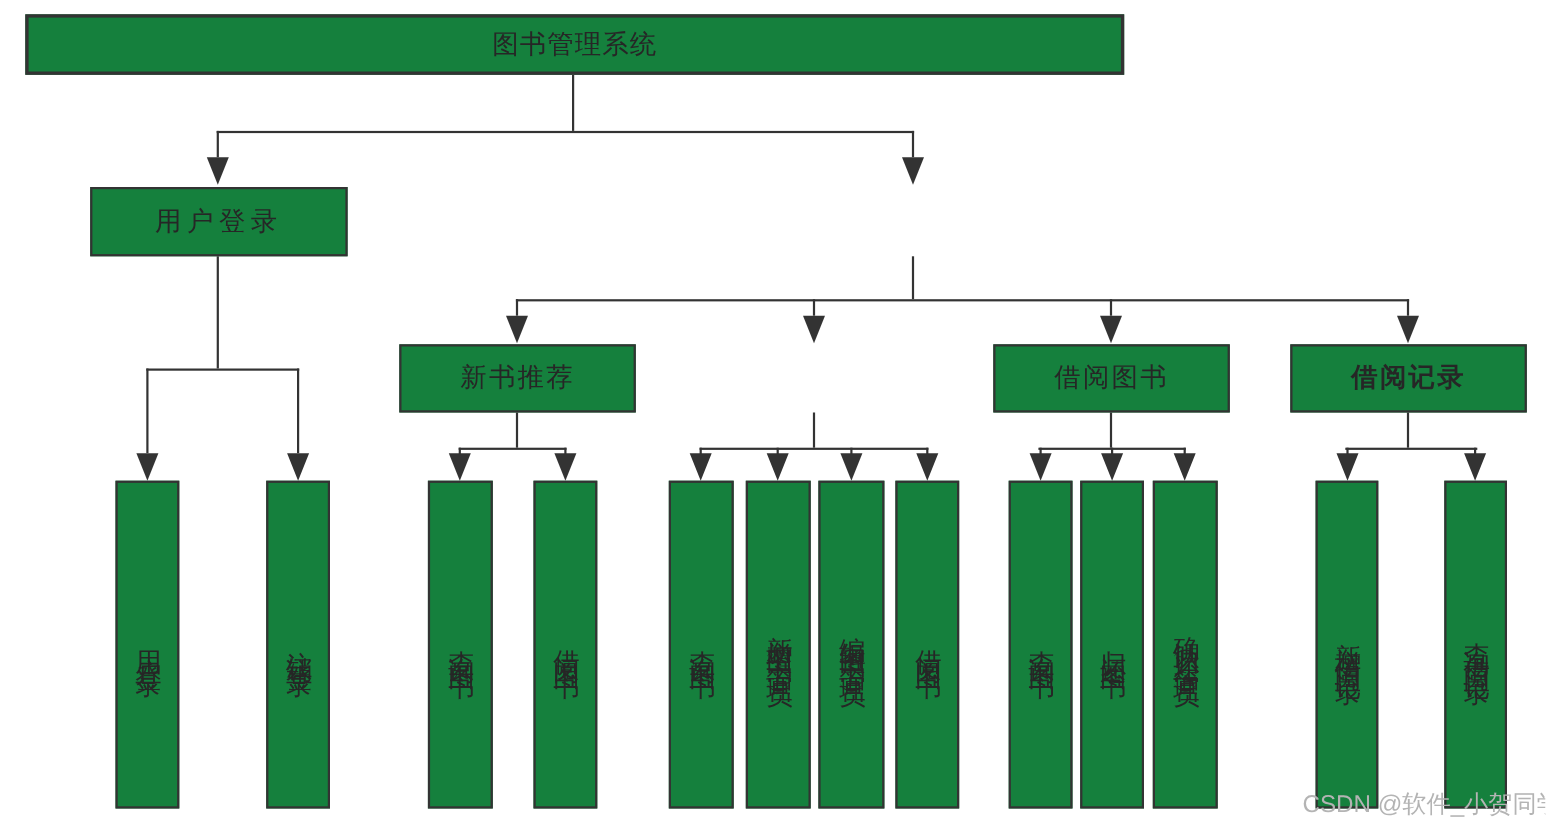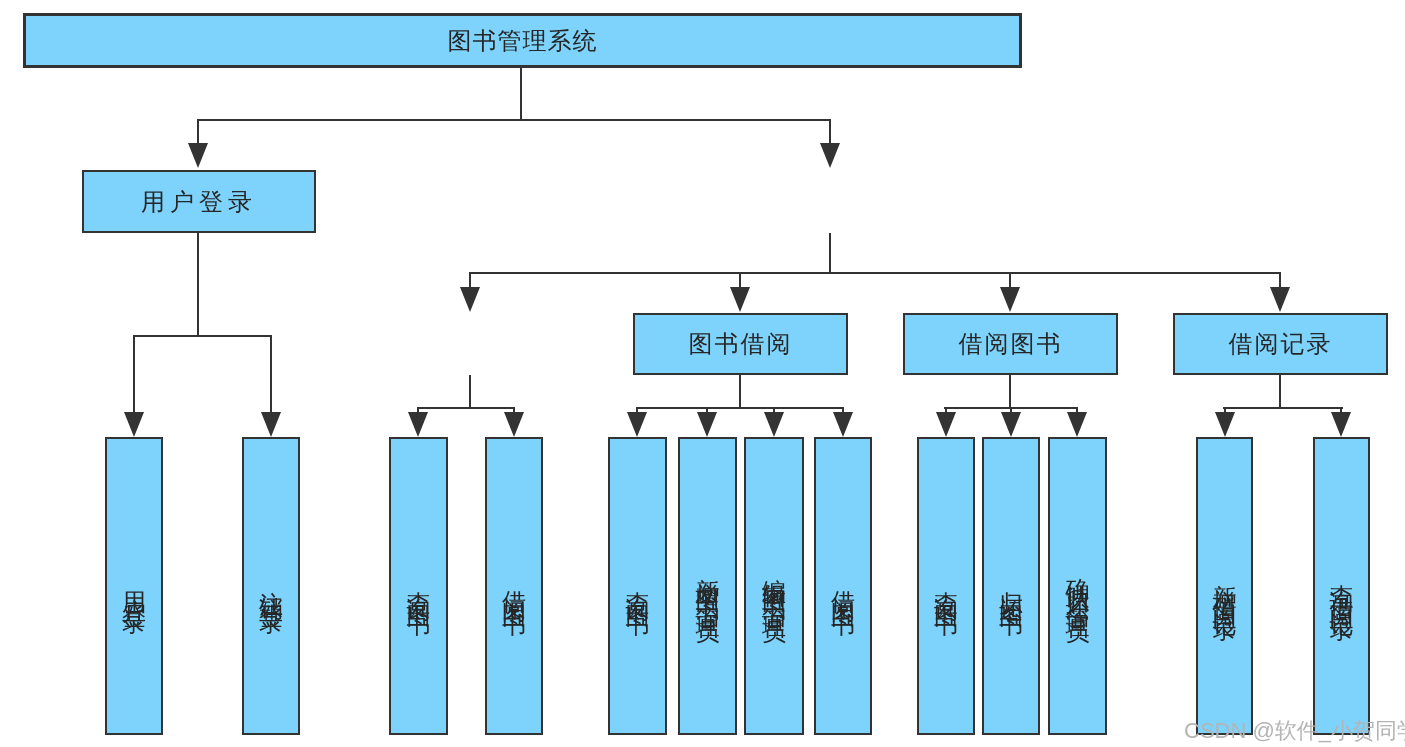--- a/index.html
+++ b/index.html
@@ -7,21 +7,21 @@
     position:relative;
     width:1405px;height:747px;
     background:#ffffff;
     font-family:"Liberation Sans", sans-serif;
     overflow:hidden;
   }
   .node{
     position:absolute;
     box-sizing:border-box;
     border:2px solid #333333;
-    background:#7dd3fc;
+    background:#15803d;
     display:flex;
     align-items:center;
     justify-content:center;
     font-size:24px;
     line-height:1;
     letter-spacing:2px;
     color:#262626;
     text-align:center;
   }
   .node-v{
@@ -49,23 +49,23 @@
 </style>
 </head>
 <body>
 
 <div class="canvas">
 
   <div class="node" style="left:23px;top:13px;width:999px;height:55px;border-width:3px;letter-spacing:1px;">图书管理系统</div>
 
   <div class="node" style="left:82px;top:170px;width:234px;height:63px;letter-spacing:5px;">用户登录</div>
 
-  <div class="node" style="left:633px;top:313px;width:215px;height:62px;">图书借阅</div>
+  <div class="node" style="left:363px;top:313px;width:215px;height:62px;">新书推荐</div>
   <div class="node" style="left:903px;top:313px;width:215px;height:62px;">借阅图书</div>
-  <div class="node" style="left:1173px;top:313px;width:215px;height:62px;">借阅记录</div>
+  <div class="node" style="left:1173px;top:313px;width:215px;height:62px;font-weight:bold;">借阅记录</div>
 
   <div class="node node-v" style="left:105px;top:437px;width:58px;height:298px;">用户登录</div>
   <div class="node node-v" style="left:242px;top:437px;width:58px;height:298px;">注销登录</div>
 
   <div class="node node-v" style="left:389px;top:437px;width:59px;height:298px;">查询图书</div>
   <div class="node node-v" style="left:485px;top:437px;width:58px;height:298px;">借阅图书</div>
 
   <div class="node node-v" style="left:608px;top:437px;width:59px;height:298px;">查询图书</div>
   <div class="node node-v" style="left:678px;top:437px;width:59px;height:298px;letter-spacing:6px;">新增图书（管理员）</div>
   <div class="node node-v" style="left:744px;top:437px;width:60px;height:298px;letter-spacing:6px;">编辑图书（管理员）</div>

